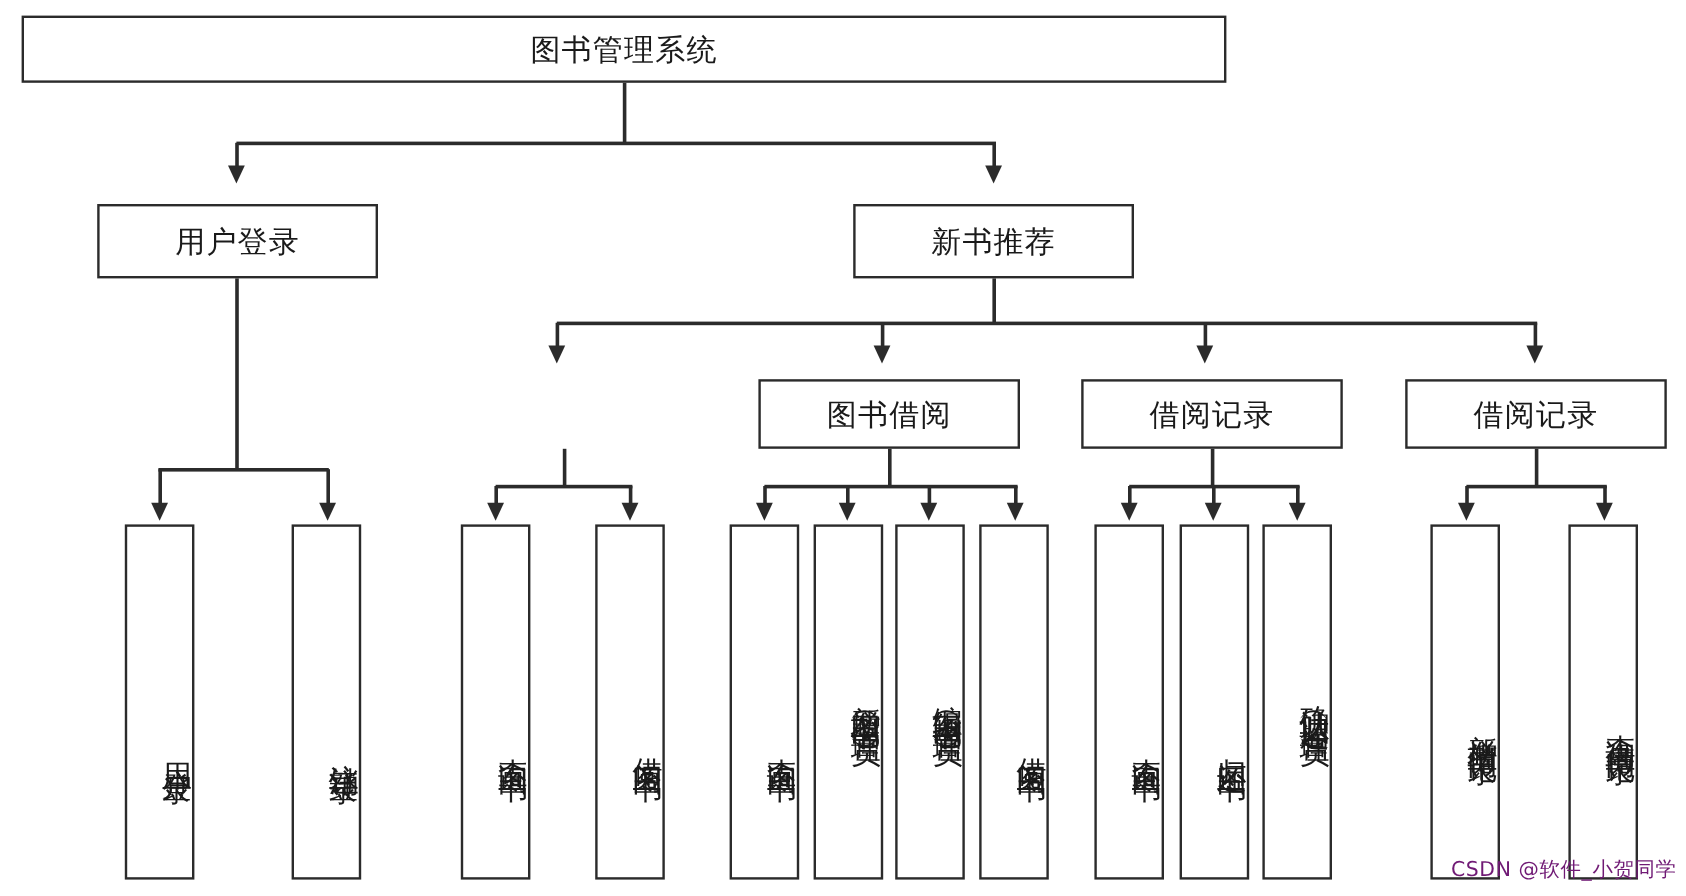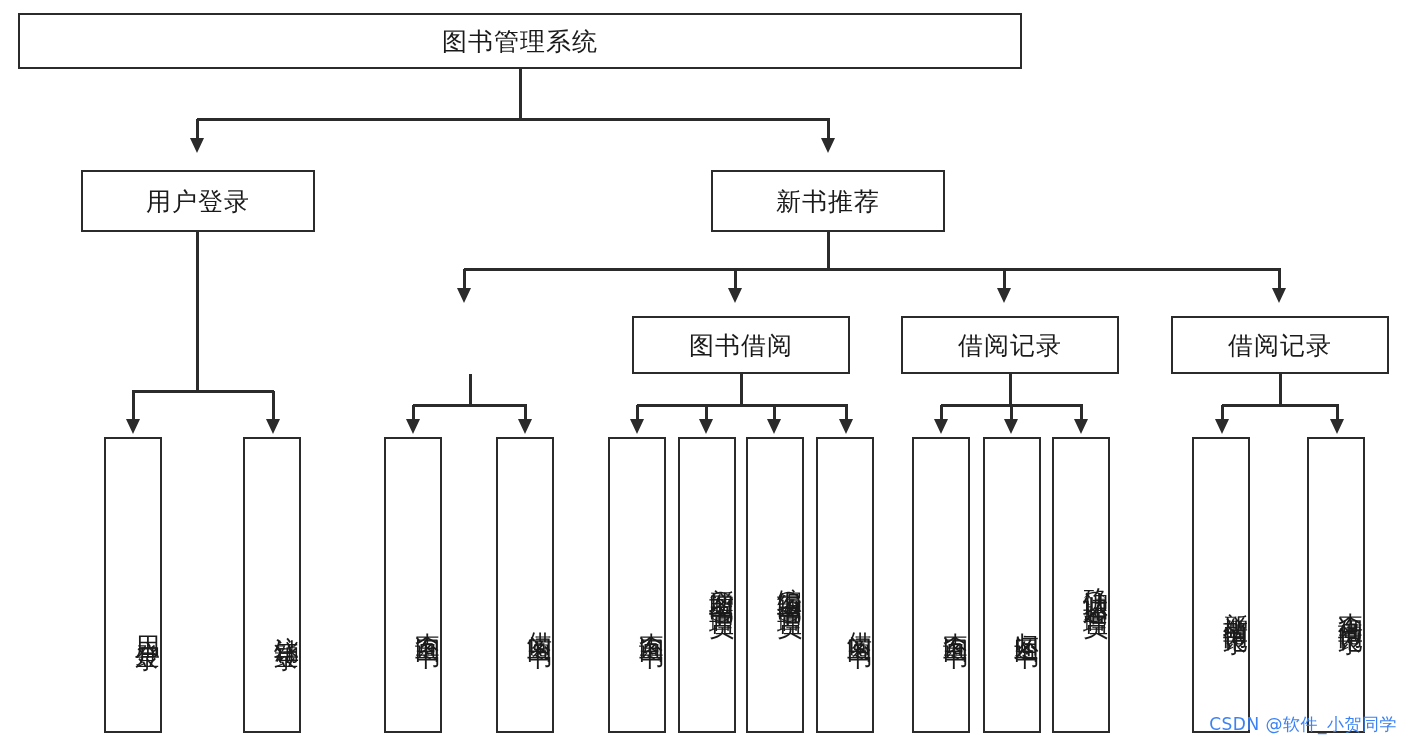--- a/index.html
+++ b/index.html
@@ -60,21 +60,21 @@
     height: 0;
     border-left: 7.5px solid transparent;
     border-right: 7.5px solid transparent;
     border-top: 15px solid #2b2b2b;
   }
   #watermark {
     position: absolute;
     right: 8px;
     bottom: 4px;
     font-size: 17px;
-    color: #3b82f6;
+    color: #701a75;
     white-space: nowrap;
     letter-spacing: 0.5px;
   }
 </style>
 </head>
 <body>
 
 <div id="canvas">
 
   <div class="node horiz" style="left:18px; top:13px; width:1004px; height:56px;">

